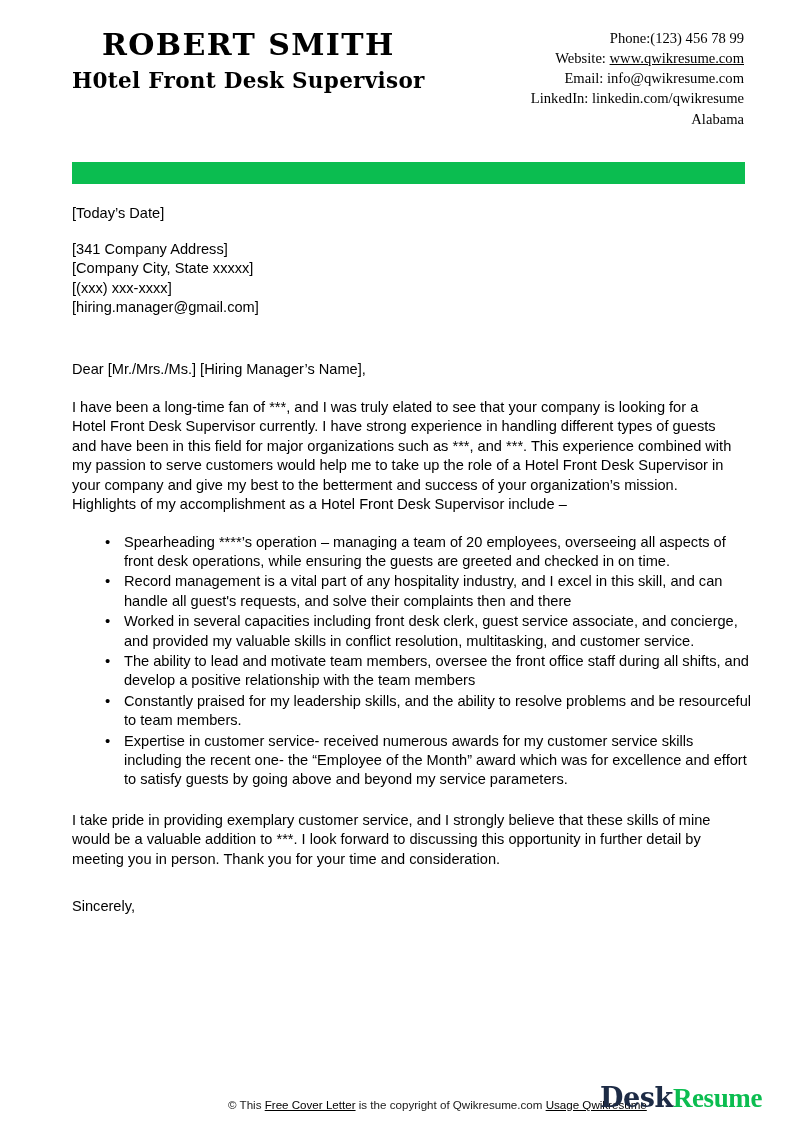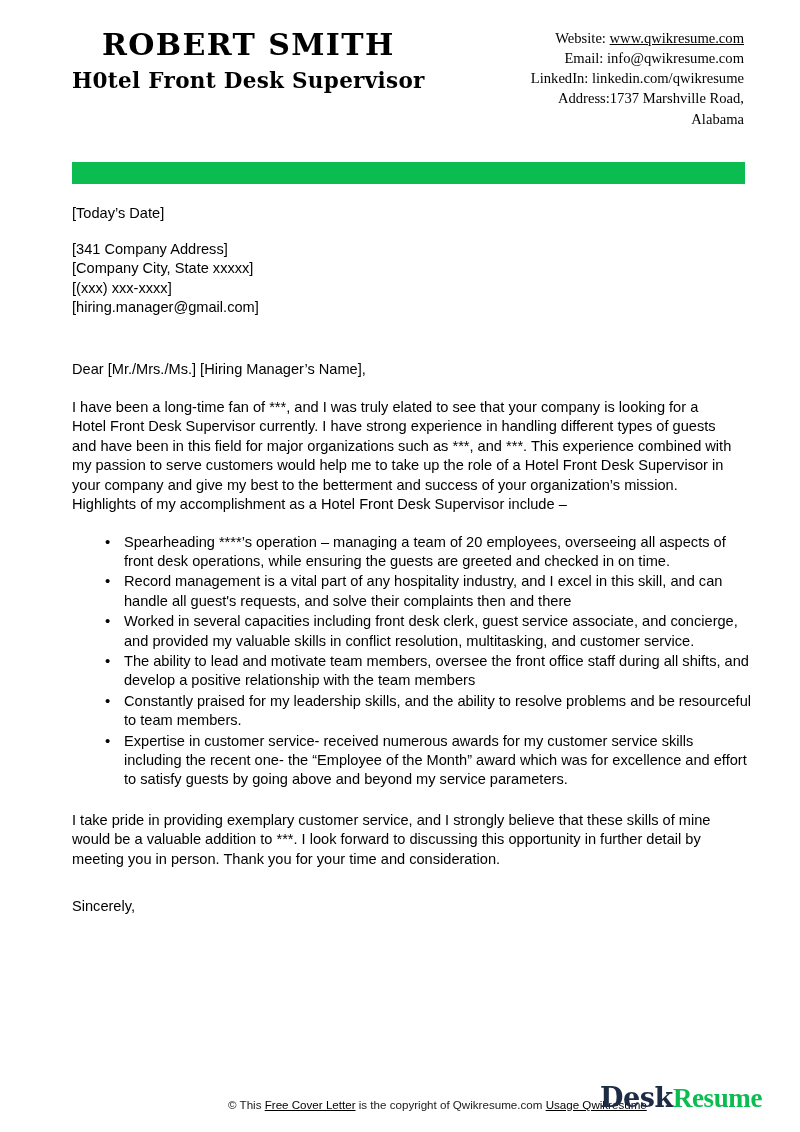--- a/index.html
+++ b/index.html
@@ -146,26 +146,26 @@
 <div class="page">
 
   <div class="header">
 
     <div class="identity">
       <h1 class="cand-name">ROBERT SMITH</h1>
       <h2 class="cand-title">H0tel Front Desk Supervisor</h2>
     </div>
 
     <div class="contact">
+      <div>Phone:(123) 456 78 99</div>
       <div>
         <span>Website: </span><a class="link-u" href="#">www.qwikresume.com</a>
       </div>
       <div>Email: info@qwikresume.com</div>
       <div>LinkedIn: linkedin.com/qwikresume</div>
-      <div>Address:1737 Marshville Road,</div>
       <div>Alabama</div>
     </div>
   </div>
 
   <div class="greenbar-wrap">
     <div class="greenbar"></div>
   </div>
 
   <div class="body-area">
 

